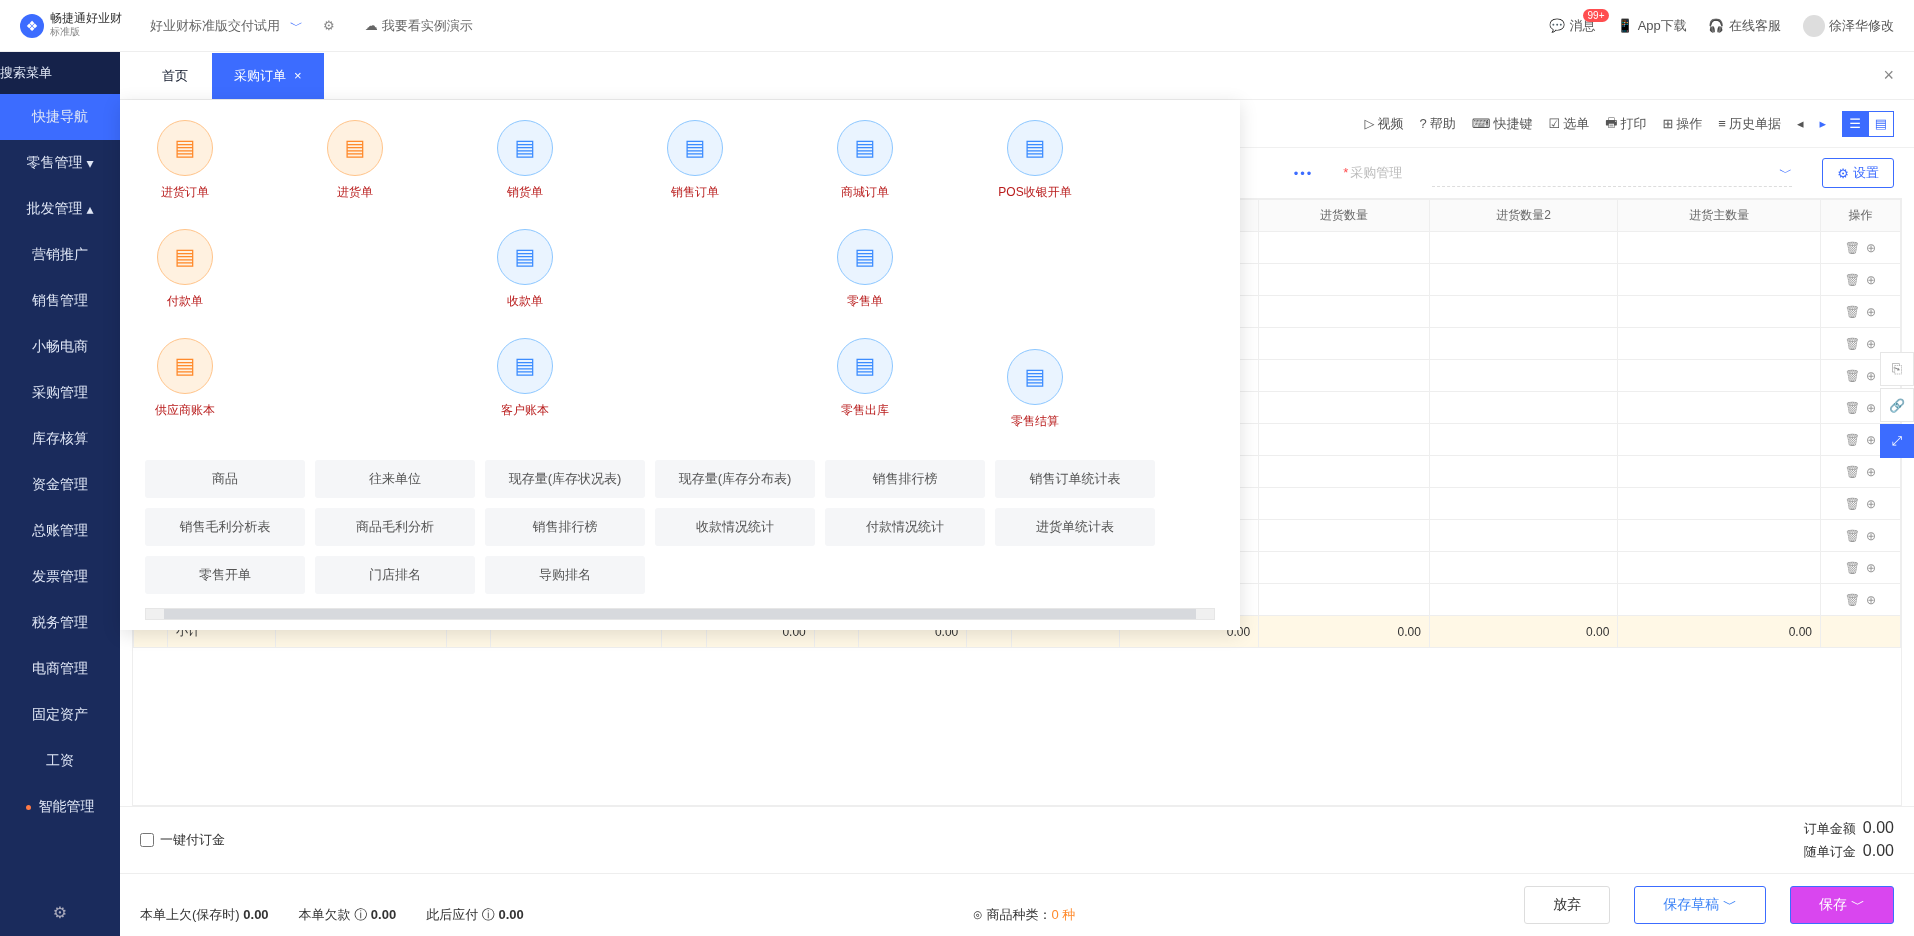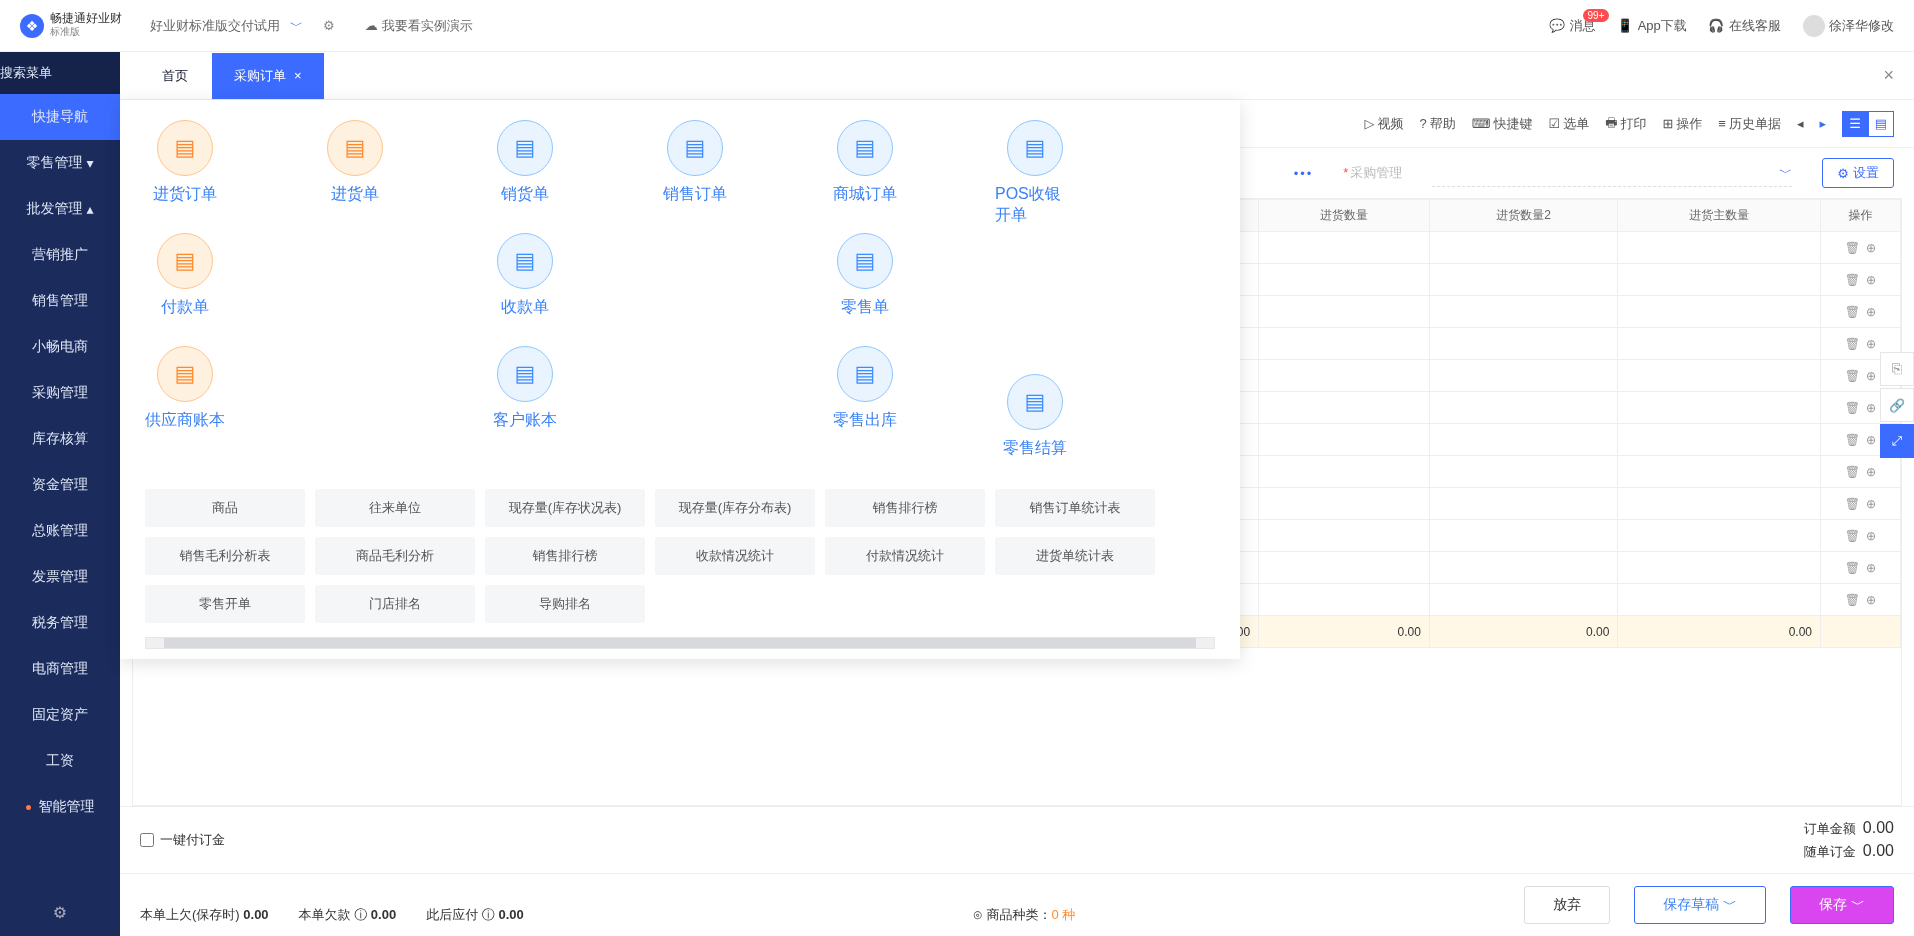--- a/index.html
+++ b/index.html
@@ -74,21 +74,21 @@
 .btn-primary{background:#d946ef;color:#fff;border-color:#3c6cff}
 
 
 .quicknav{position:absolute;top:48px;left:0;width:1120px;background:#fff;box-shadow:0 4px 18px rgba(0,0,0,.12);padding:20px 25px 10px;z-index:50}
 .flow{display:flex;gap:90px;margin-bottom:30px;position:relative}
 .flow-col{display:flex;flex-direction:column;gap:28px;align-items:center}
 .node{display:flex;flex-direction:column;align-items:center;gap:8px;cursor:pointer;width:80px}
 .nico{width:56px;height:56px;border-radius:50%;display:flex;align-items:center;justify-content:center;font-size:22px}
 .nico.or{background:#fff1e0;border:1px solid #ffc48a;color:#ff8a2b}
 .nico.bl{background:#eaf4ff;border:1px solid #8cc7ff;color:#3c8cff}
-.node-lbl{font-size:16px;color:#3b82f6}
+.node-lbl{font-size:12px;color:#b91c1c}
 .common-title{font-size:14px;color:#444;margin:6px 0 12px}
 .btn-grid{display:flex;flex-wrap:wrap;gap:10px}
 .fn-btn{width:160px;height:38px;background:#f5f6f8;border-radius:3px;display:flex;align-items:center;justify-content:center;font-size:13px;color:#555;cursor:pointer}
 .qn-scroll{height:12px;background:#f0f0f0;margin-top:14px;position:relative;border:1px solid #e6e6e6}
 .qn-thumb{position:absolute;top:0;left:18px;height:100%;right:18px;background:#d7d9dd}
 
 
 .rail{position:absolute;right:0;top:300px;display:flex;flex-direction:column;gap:2px}
 .rail span{width:34px;height:34px;background:#fff;border:1px solid #e6e6e6;display:flex;align-items:center;justify-content:center;color:#888;cursor:pointer}
 .rail span.on{background:#3c6cff;color:#fff;border-color:#3c6cff}

